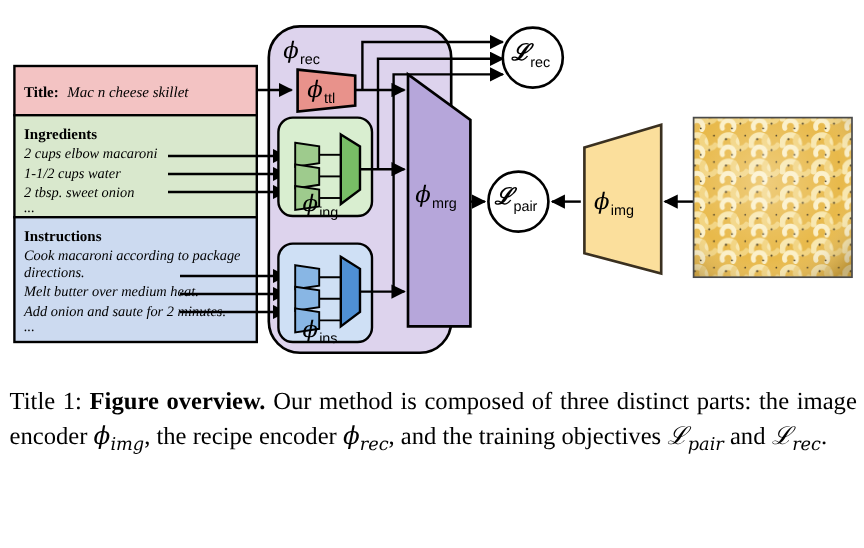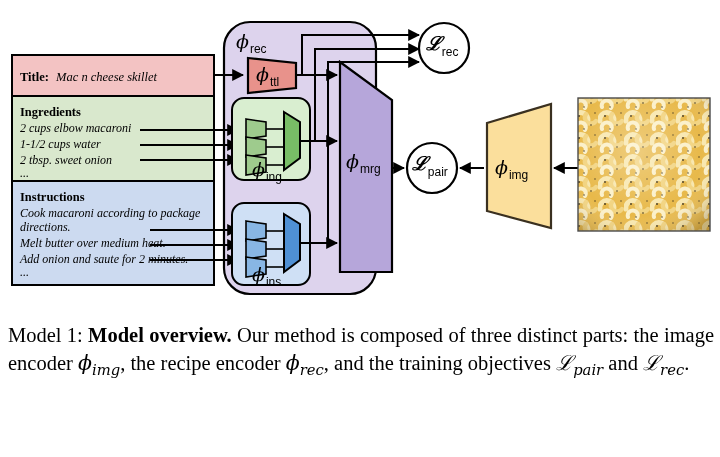--- a/index.html
+++ b/index.html
@@ -214,16 +214,16 @@
 
     <g>
       <rect x="578" y="98" width="132" height="133" fill="url(#pastaPat)"></rect>
       <rect x="578" y="98" width="132" height="133" fill="url(#photoShade)"></rect>
       <rect x="578" y="98" width="132" height="133" fill="none" stroke="#4a4a4a" stroke-width="1.4"></rect>
     </g>
   </svg>
 </div>
 
 <div id="caption">
-  <span class="fig-num">Model 1:</span>
-  <span class="cap-bold">Model overview.</span>
+  <span class="fig-num">Title 1:</span>
+  <span class="cap-bold">Figure overview.</span>
   <span>Our method is composed of three distinct parts: the image encoder </span><span class="mathit">ϕ</span><sub class="msub">img</sub><span>, the recipe encoder </span><span class="mathit">ϕ</span><sub class="msub">rec</sub><span>, and the training objectives </span><span class="mathit">ℒ</span><sub class="msub">pair</sub><span> and </span><span class="mathit">ℒ</span><sub class="msub">rec</sub><span>.</span>
 </div>
 
 </body></html>

